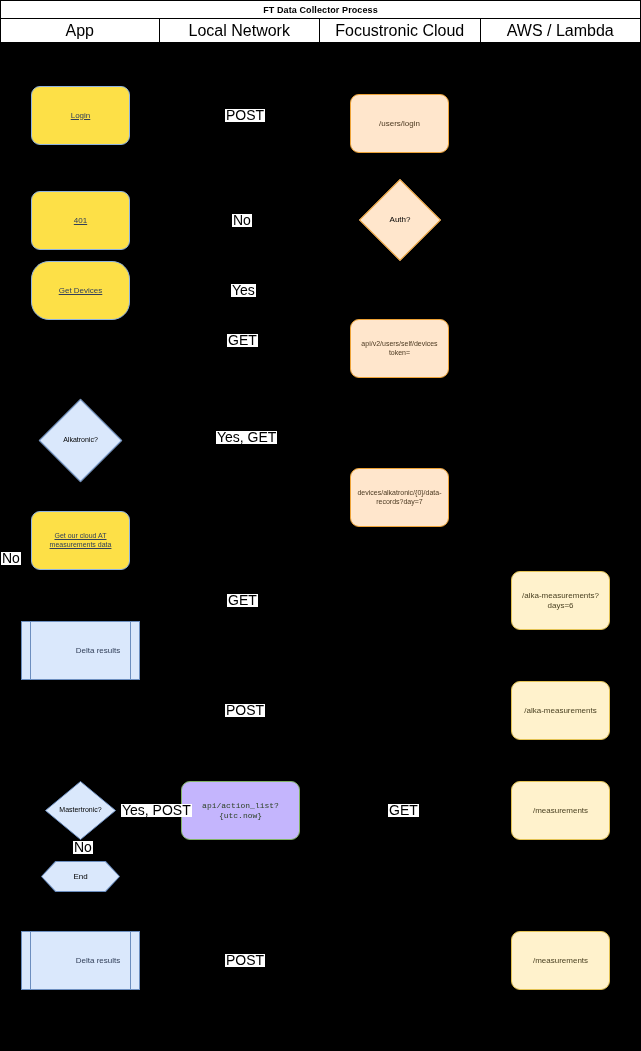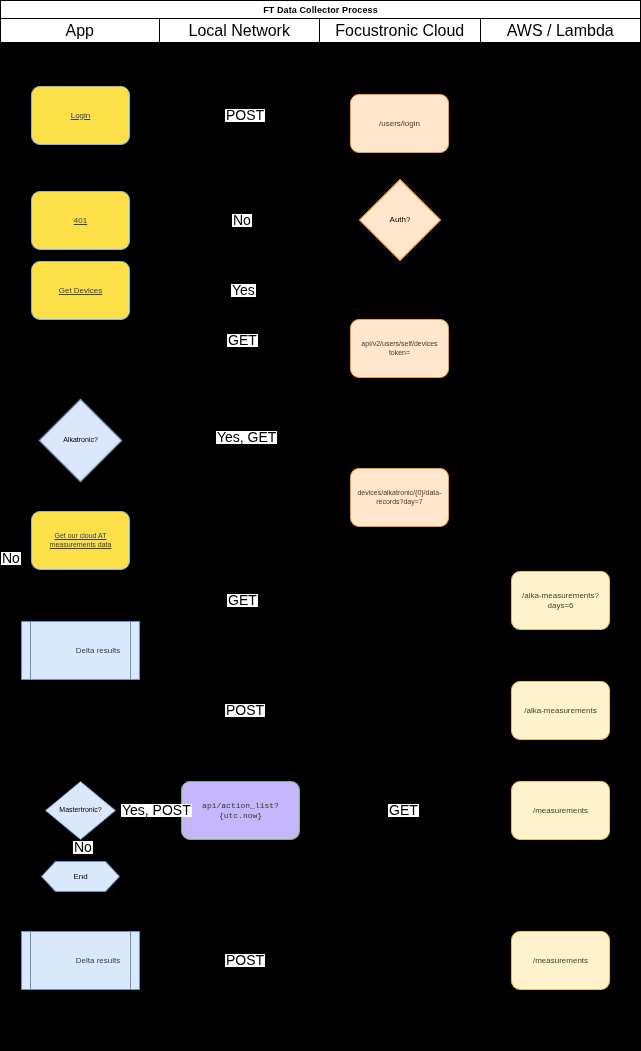--- a/index.html
+++ b/index.html
@@ -111,21 +111,21 @@
 
   <div class="node diamond oj fs8" style="left:371px;top:191px;width:58px;height:58px;">
     <div class="dshape"></div>
     <span class="dtext">Auth?</span>
   </div>
 
   <div class="node rrect blue fs8" style="left:31px;top:191px;width:99px;height:59px;">
     <span class="lbl">401</span>
   </div>
 
-  <div class="node rrect blue fs8" style="left:31px;top:261px;width:99px;height:59px;">
+  <div class="node rrect blue fs8" style="left:31px;top:261px;width:99px;height:59px;border-radius:18px;">
     <span class="lbl">Get Devices</span>
   </div>
 
   <div class="node rrect orange fs7" style="left:350px;top:311px;width:99px;height:59px;">
     <span class="lbl">api/v2/users/self/devices
 token=</span>
   </div>
 
   <div class="node diamond fs7" style="left:51px;top:411px;width:59px;height:59px;">
     <div class="dshape"></div>

